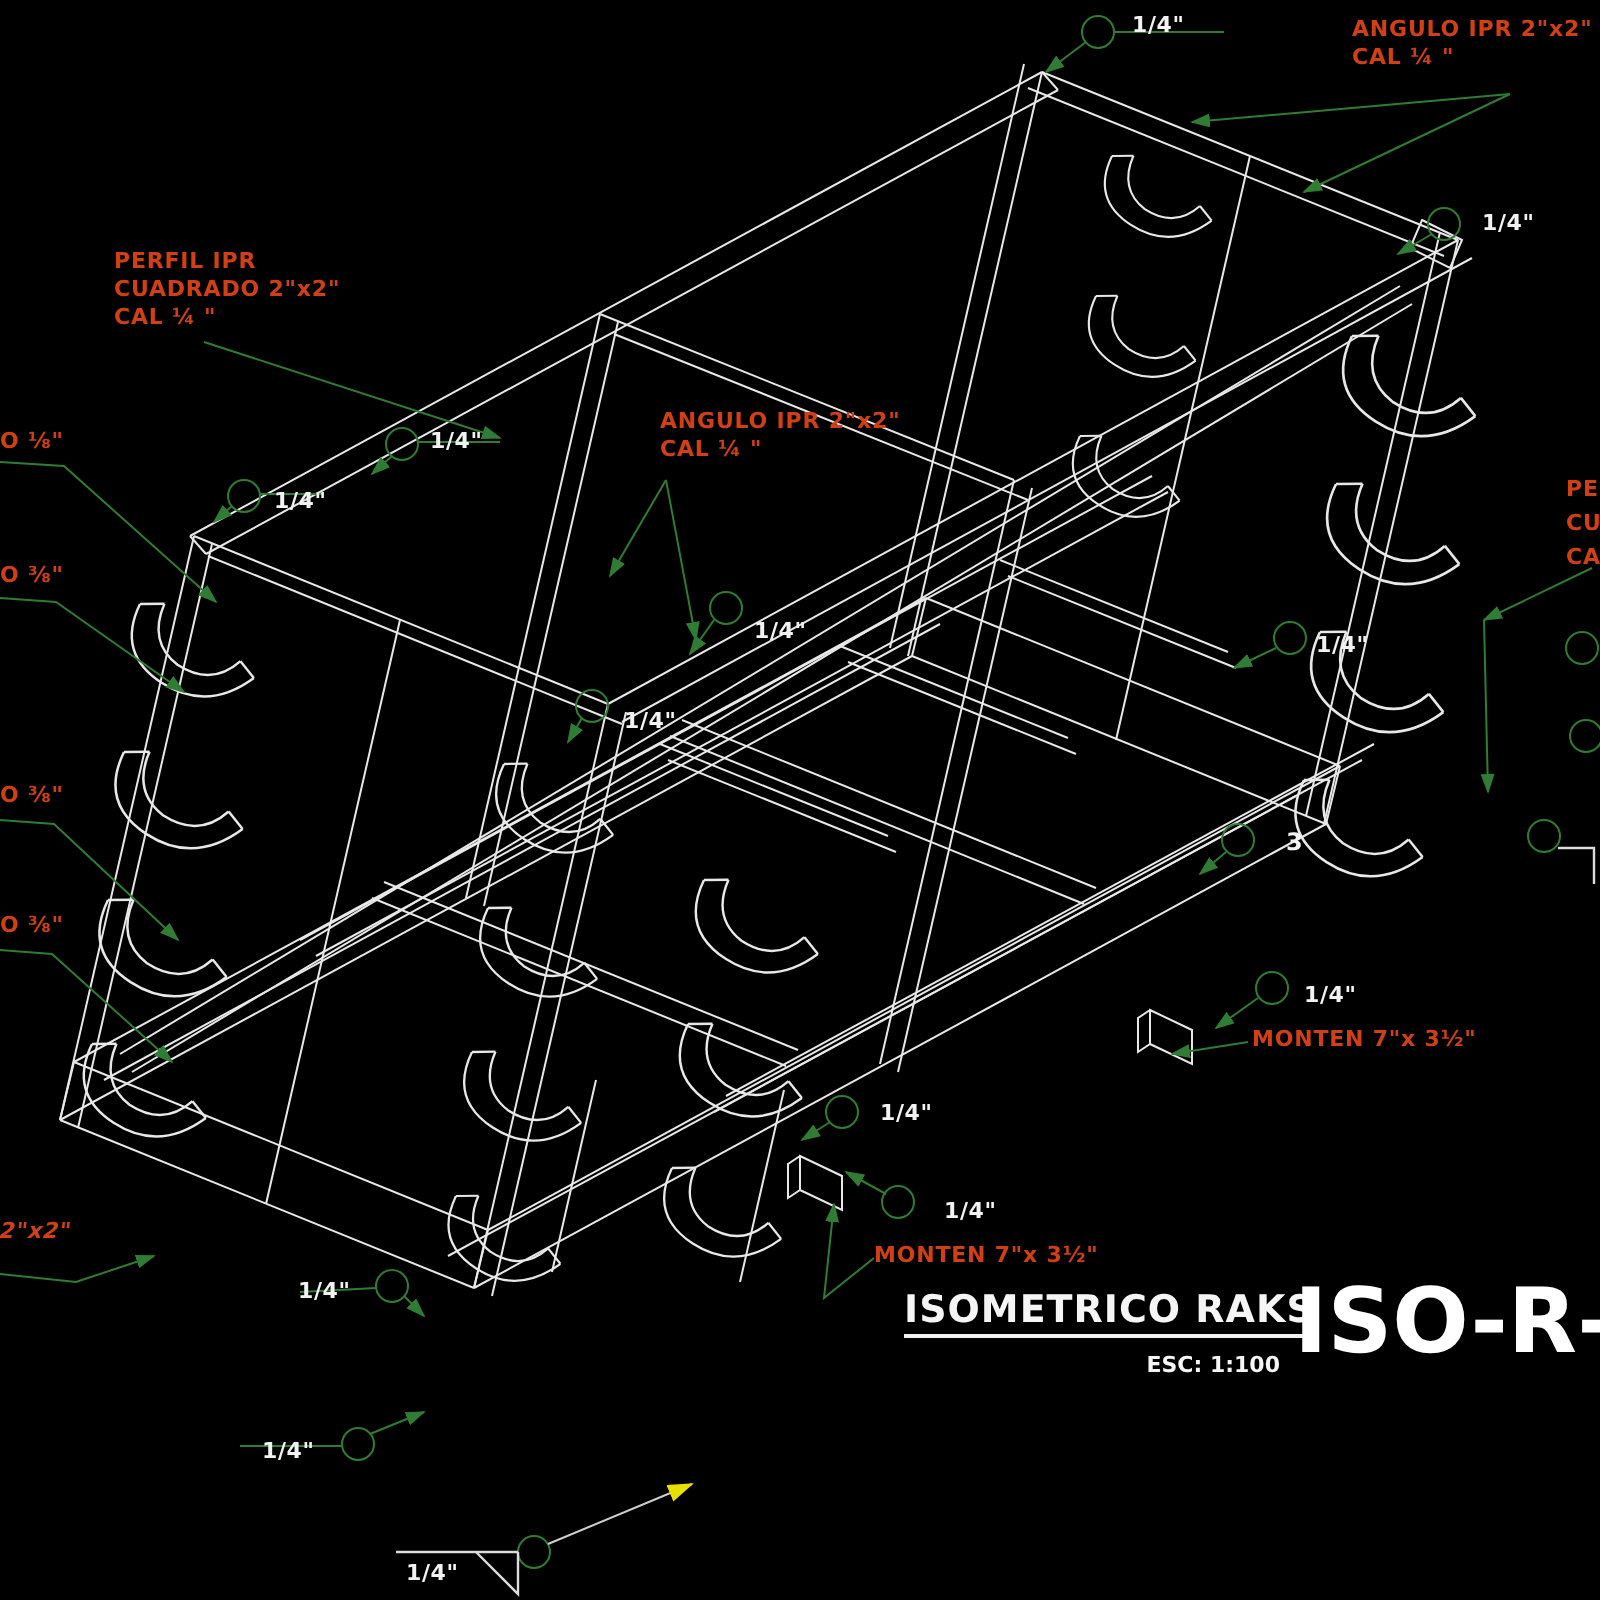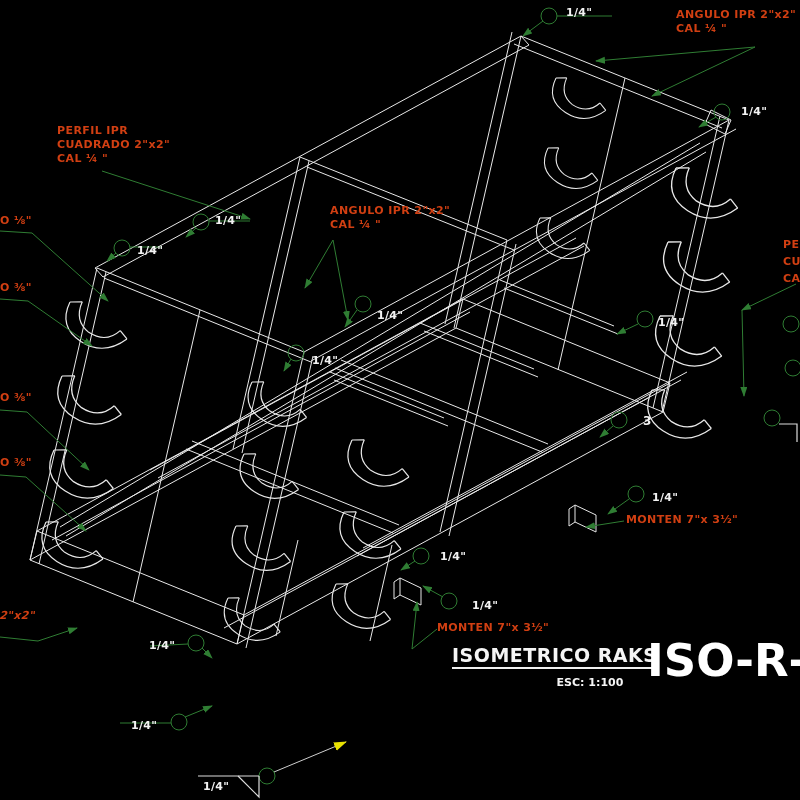--- a/index.html
+++ b/index.html
@@ -9,21 +9,21 @@
   .lbl{position:absolute;color:#d13f12;font-size:11px;font-weight:bold;
        letter-spacing:.4px;line-height:14px;white-space:nowrap;}
   .lbl .ln{display:block;}
   .weld{position:absolute;color:#f2f2f2;font-size:11px;font-weight:bold;
         letter-spacing:.3px;white-space:nowrap;}
   .frag-italic{font-style:italic;transform:skewX(-6deg);}
   .rlbl-tight{line-height:17px;}
   #title{position:absolute;left:452px;top:644px;color:#f5f5f5;font-size:19px;
          font-weight:bold;letter-spacing:.5px;border-bottom:2px solid #f0f0f0;
          padding-bottom:1px;white-space:nowrap;}
-  #esc{position:absolute;left:540px;top:676px;width:100px;text-align:center;
+  #esc{position:absolute;left:540px;top:676px;width:100px;text-align:right;
        color:#f5f5f5;font-size:11px;font-weight:bold;}
   #isocode{position:absolute;left:647px;top:634px;color:#ffffff;font-size:45px;
            font-weight:bold;white-space:nowrap;letter-spacing:0;}
   .dim{position:absolute;color:#f2f2f2;font-size:12px;font-weight:bold;}
 </style>
 </head>
 <body>
 
 <div id="canvas">
 

